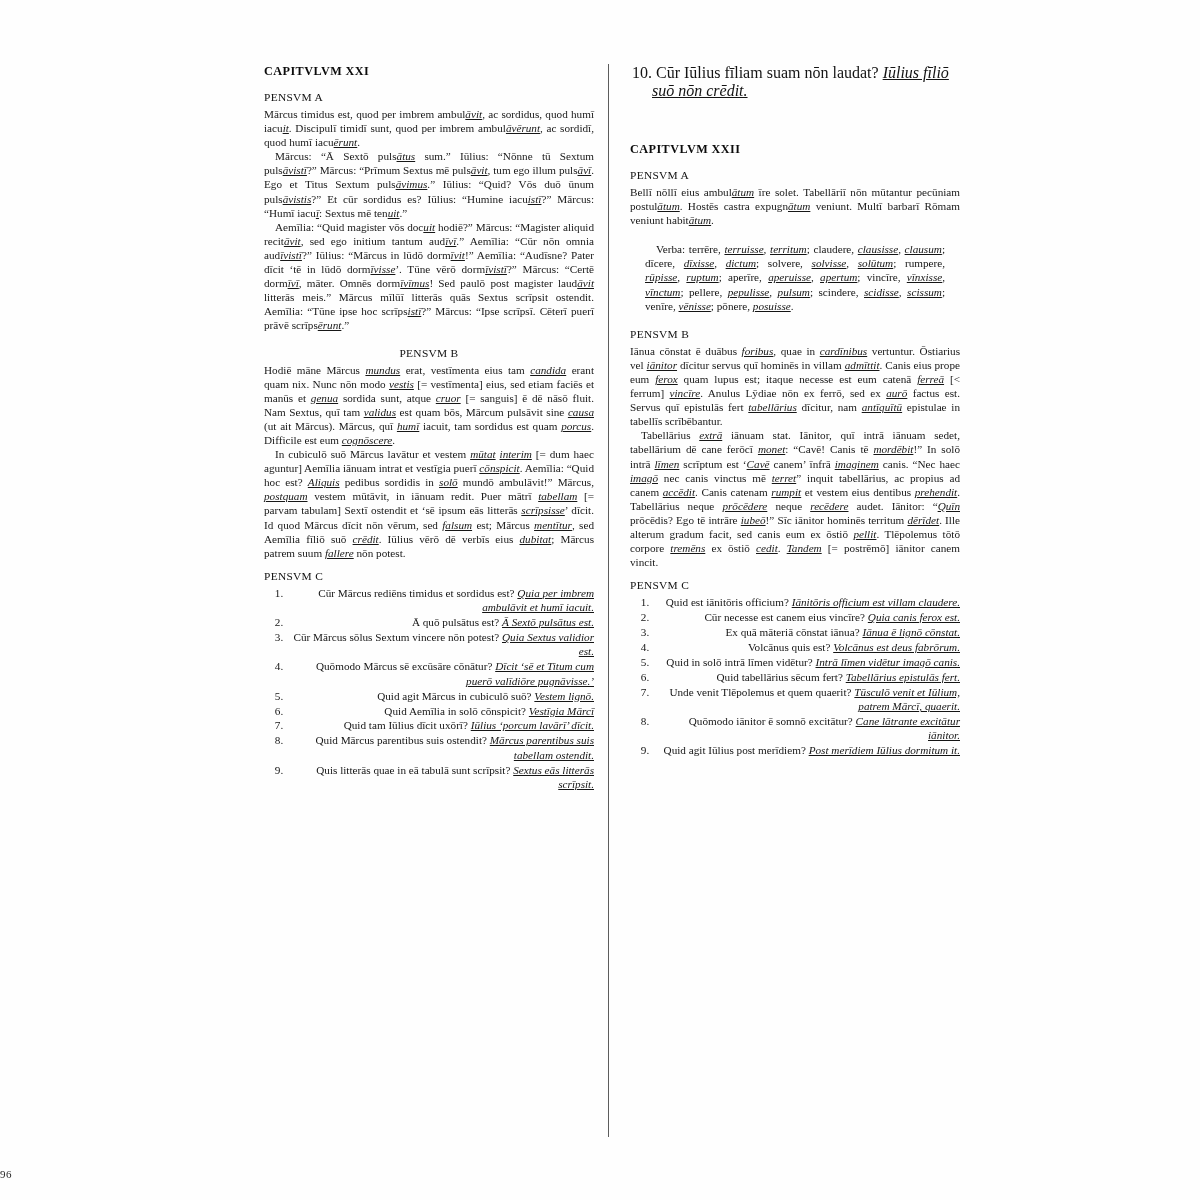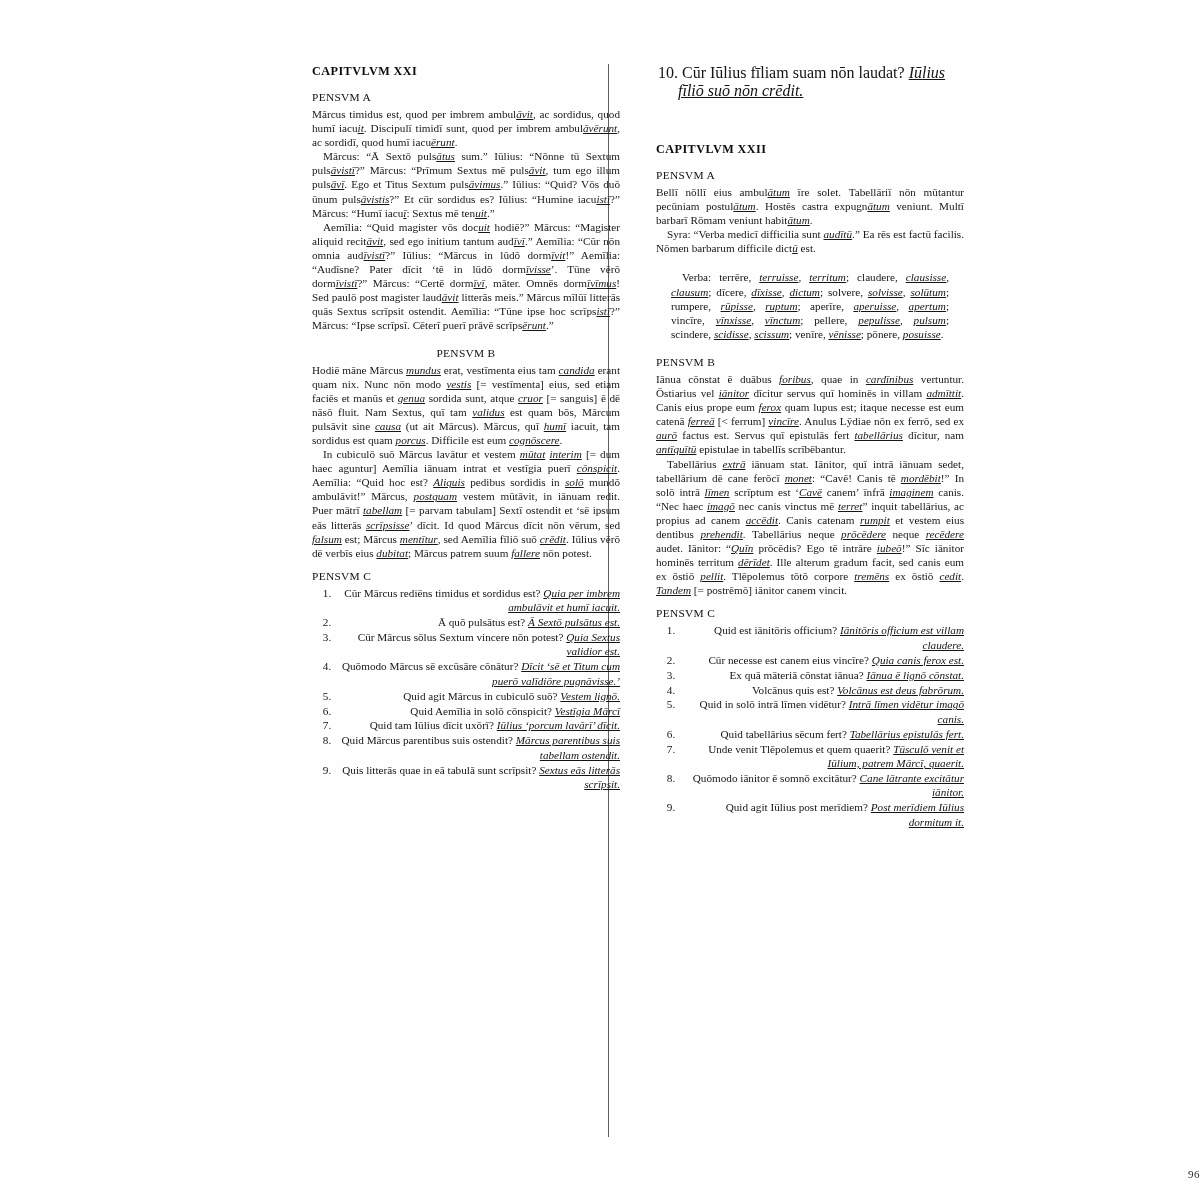--- a/index.html
+++ b/index.html
@@ -26,21 +26,21 @@
   .columns {
     position: relative;
     display: flex;
     gap: 0px;
     height: 1075px;
   }
   .col {
     width: 330px;
     position: relative;
   }
-  .col-left { padding-right: 12px; margin-left: 48px; }
+  .col-left { padding-right: 12px; }
   .col-right { padding-left: 24px; }
   .divider {
     position: absolute;
     left: 344px;
     top: 0px;
     width: 1px;
     height: 1073px;
     background: #5d5d5d;
   }
 
@@ -99,21 +99,21 @@
     text-align: justify;
     margin: 15px;
     text-indent: 11px;
   }
 
   .pagenum {
     position: absolute;
     left: 0;
     top: 1168px;
     width: 1200px;
-    text-align: right;
+    text-align: left;
     font-size: 11px;
     color: #2a2a2a;
     letter-spacing: 0.5px;
   }
 
   
   .sheet, .pagenum { -webkit-font-smoothing: antialiased; }
 </style>
 </head>
 <body>
@@ -156,21 +156,20 @@
       <div class="col col-right">
         <div>
             <div class="para" style="padding-left: 22px; text-indent: -20px;"><span>10. </span><span>Cūr Iūlius fīliam suam nōn laudat? </span><span class="ans">Iūlius fīliō suō nōn crēdit.</span></div>
           </div>
 
         <div class="chapter-title" style="margin-top:42px;">CAPITVLVM XXII</div>
 
         <div class="pensum-head">PENSVM A</div>
         <div>
             <p class="para noind"><span>Bellī nōllī eius ambul</span><span class="ans">ātum</span><span> īre solet. Tabellāriī nōn mūtantur pecūniam postul</span><span class="ans">ātum</span><span>. Hostēs castra expugn</span><span class="ans">ātum</span><span> veniunt. Multī barbarī Rōmam veniunt habit</span><span class="ans">ātum</span><span>.</span></p>
-            <p class="para"><span>Syra: “Verba medicī difficilia sunt </span><span class="ans">audītū</span><span>.” Ea rēs est factū facilis. Nōmen barbarum difficile dict</span><span class="ans">ū</span><span> est.</span></p>
           </div>
 
         <div class="vlist"><span>Verba: terrēre, </span><span class="ans">terruisse</span><span>, </span><span class="ans">territum</span><span>; claudere, </span><span class="ans">clausisse</span><span>, </span><span class="ans">clausum</span><span>; dīcere, </span><span class="ans">dīxisse</span><span>, </span><span class="ans">dictum</span><span>; solvere, </span><span class="ans">solvisse</span><span>, </span><span class="ans">solūtum</span><span>; rumpere, </span><span class="ans">rūpisse</span><span>, </span><span class="ans">ruptum</span><span>; aperīre, </span><span class="ans">aperuisse</span><span>, </span><span class="ans">apertum</span><span>; vincīre, </span><span class="ans">vīnxisse</span><span>, </span><span class="ans">vīnctum</span><span>; pellere, </span><span class="ans">pepulisse</span><span>, </span><span class="ans">pulsum</span><span>; scindere, </span><span class="ans">scidisse</span><span>, </span><span class="ans">scissum</span><span>; venīre, </span><span class="ans">vēnisse</span><span>; pōnere, </span><span class="ans">posuisse</span><span>.</span></div>
 
         <div class="pensum-head">PENSVM B</div>
         <div>
             <p class="para noind"><span>Iānua cōnstat ē duābus </span><span class="ans">foribus</span><span>, quae in </span><span class="ans">cardīnibus</span><span> vertuntur. Ōstiarius vel </span><span class="ans">iānitor</span><span> dīcitur servus quī hominēs in villam </span><span class="ans">admīttit</span><span>. Canis eius prope eum </span><span class="ans">ferox</span><span> quam lupus est; itaque necesse est eum catenā </span><span class="ans">ferreā</span><span> [&lt; ferrum] </span><span class="ans">vincīre</span><span>. Anulus Lȳdiae nōn ex ferrō, sed ex </span><span class="ans">aurō</span><span> factus est. Servus quī epistulās fert </span><span class="ans">tabellārius</span><span> dīcitur, nam </span><span class="ans">antīquītū</span><span> epistulae in tabellīs scrībēbantur.</span></p>
             <p class="para"><span>Tabellārius </span><span class="ans">extrā</span><span> iānuam stat. Iānitor, quī intrā iānuam sedet, tabellārium dē cane ferōcī </span><span class="ans">monet</span><span>: “Cavē! Canis tē </span><span class="ans">mordēbit</span><span>!” In solō intrā </span><span class="ans">līmen</span><span> scrīptum est ‘</span><span class="ans">Cavē</span><span> canem’ īnfrā </span><span class="ans">imaginem</span><span> canis. “Nec haec </span><span class="ans">imagō</span><span> nec canis vinctus mē </span><span class="ans">terret</span><span>” inquit tabellārius, ac propius ad canem </span><span class="ans">accēdit</span><span>. Canis catenam </span><span class="ans">rumpit</span><span> et vestem eius dentibus </span><span class="ans">prehendit</span><span>. Tabellārius neque </span><span class="ans">prōcēdere</span><span> neque </span><span class="ans">recēdere</span><span> audet. Iānitor: “</span><span class="ans">Quīn</span><span> prōcēdis? Ego tē intrāre </span><span class="ans">iubeō</span><span>!” Sīc iānitor hominēs territum </span><span class="ans">dērīdet</span><span>. Ille alterum gradum facit, sed canis eum ex ōstiō </span><span class="ans">pellit</span><span>. Tlēpolemus tōtō corpore </span><span class="ans">tremēns</span><span> ex ōstiō </span><span class="ans">cedit</span><span>. </span><span class="ans">Tandem</span><span> [= postrēmō] iānitor canem vincit.</span></p>
           </div>
 

